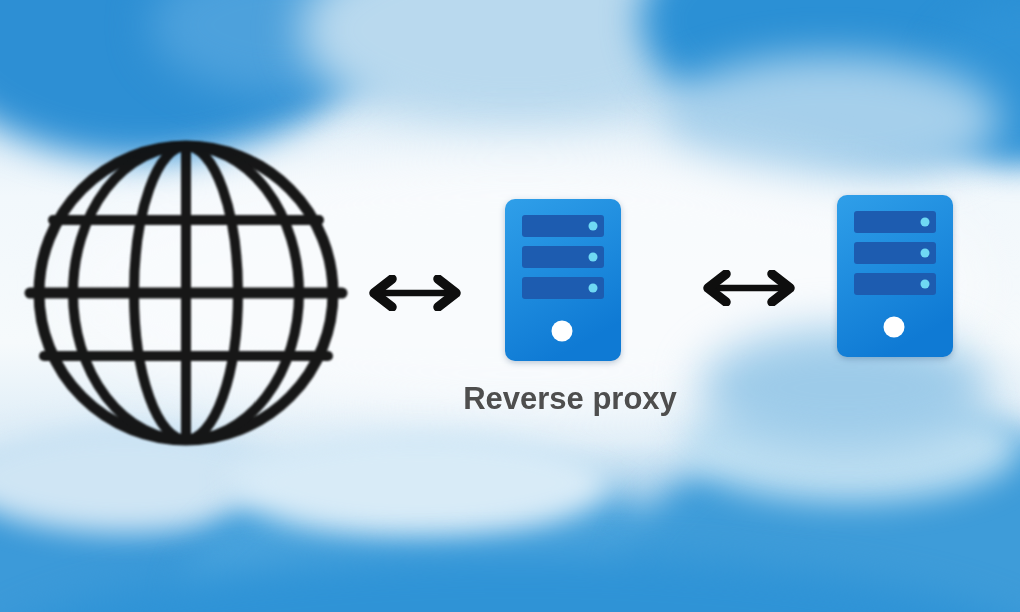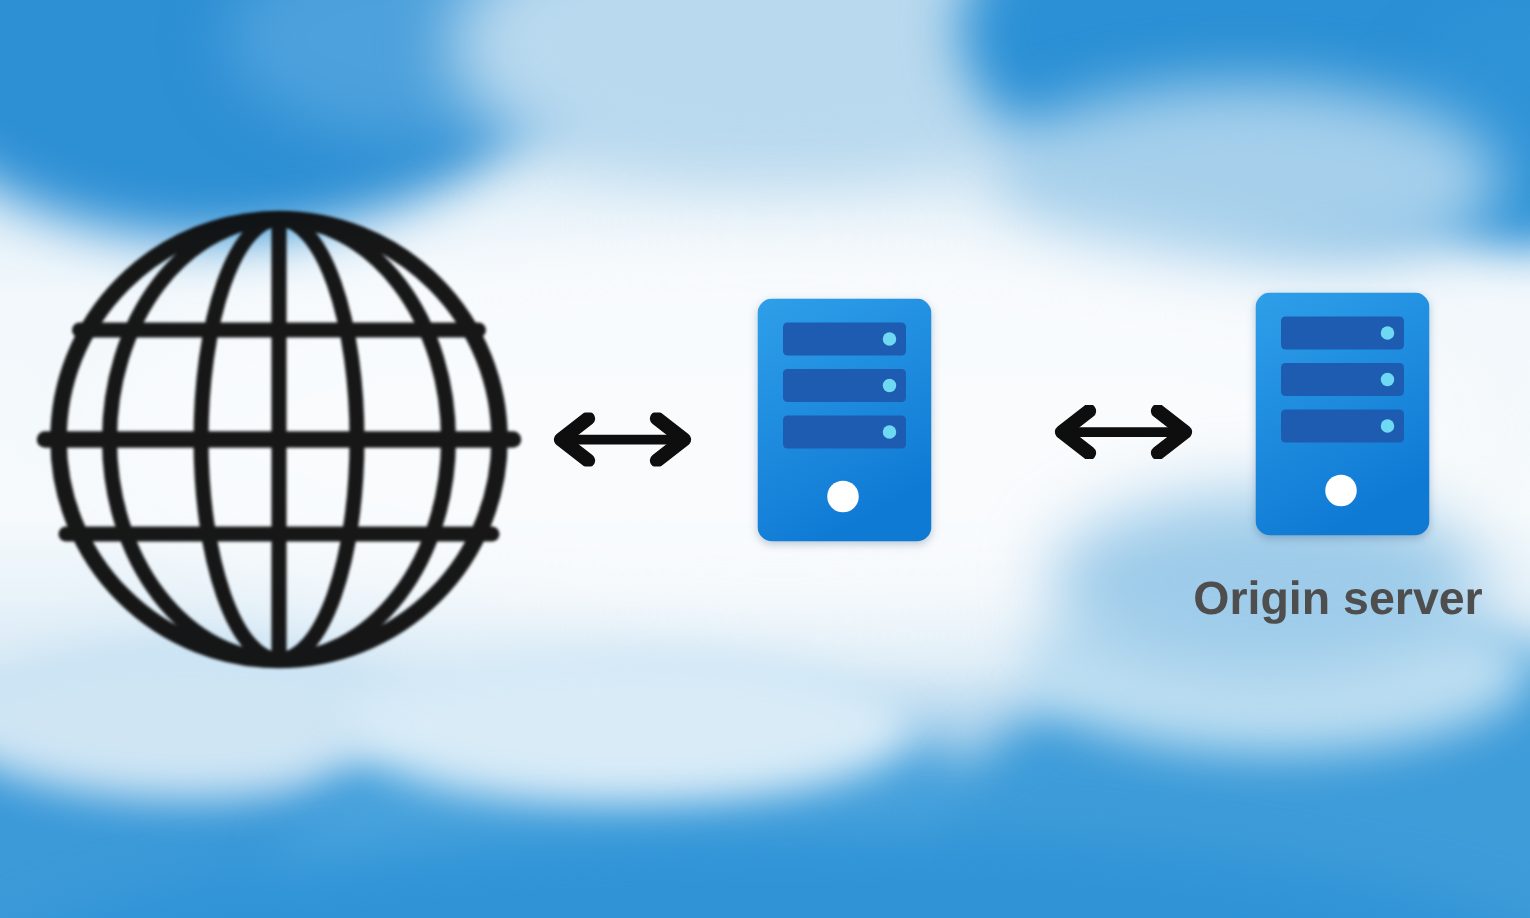--- a/index.html
+++ b/index.html
@@ -127,16 +127,16 @@
       <rect x="17" y="78" width="82" height="22" rx="3"></rect>
     </g>
     <g fill="#6fd9f3">
       <circle cx="88" cy="27" r="4.5"></circle>
       <circle cx="88" cy="58" r="4.5"></circle>
       <circle cx="88" cy="89" r="4.5"></circle>
     </g>
     <circle cx="57" cy="132" r="10.5" fill="#ffffff"></circle>
   </svg>
 
+  <div id="label-reverse-proxy" class="node-label">Reverse proxy</div>
 
-  <div id="label-origin-server" class="node-label">Origin server</div>
 
 </div>
 
 </body></html>

